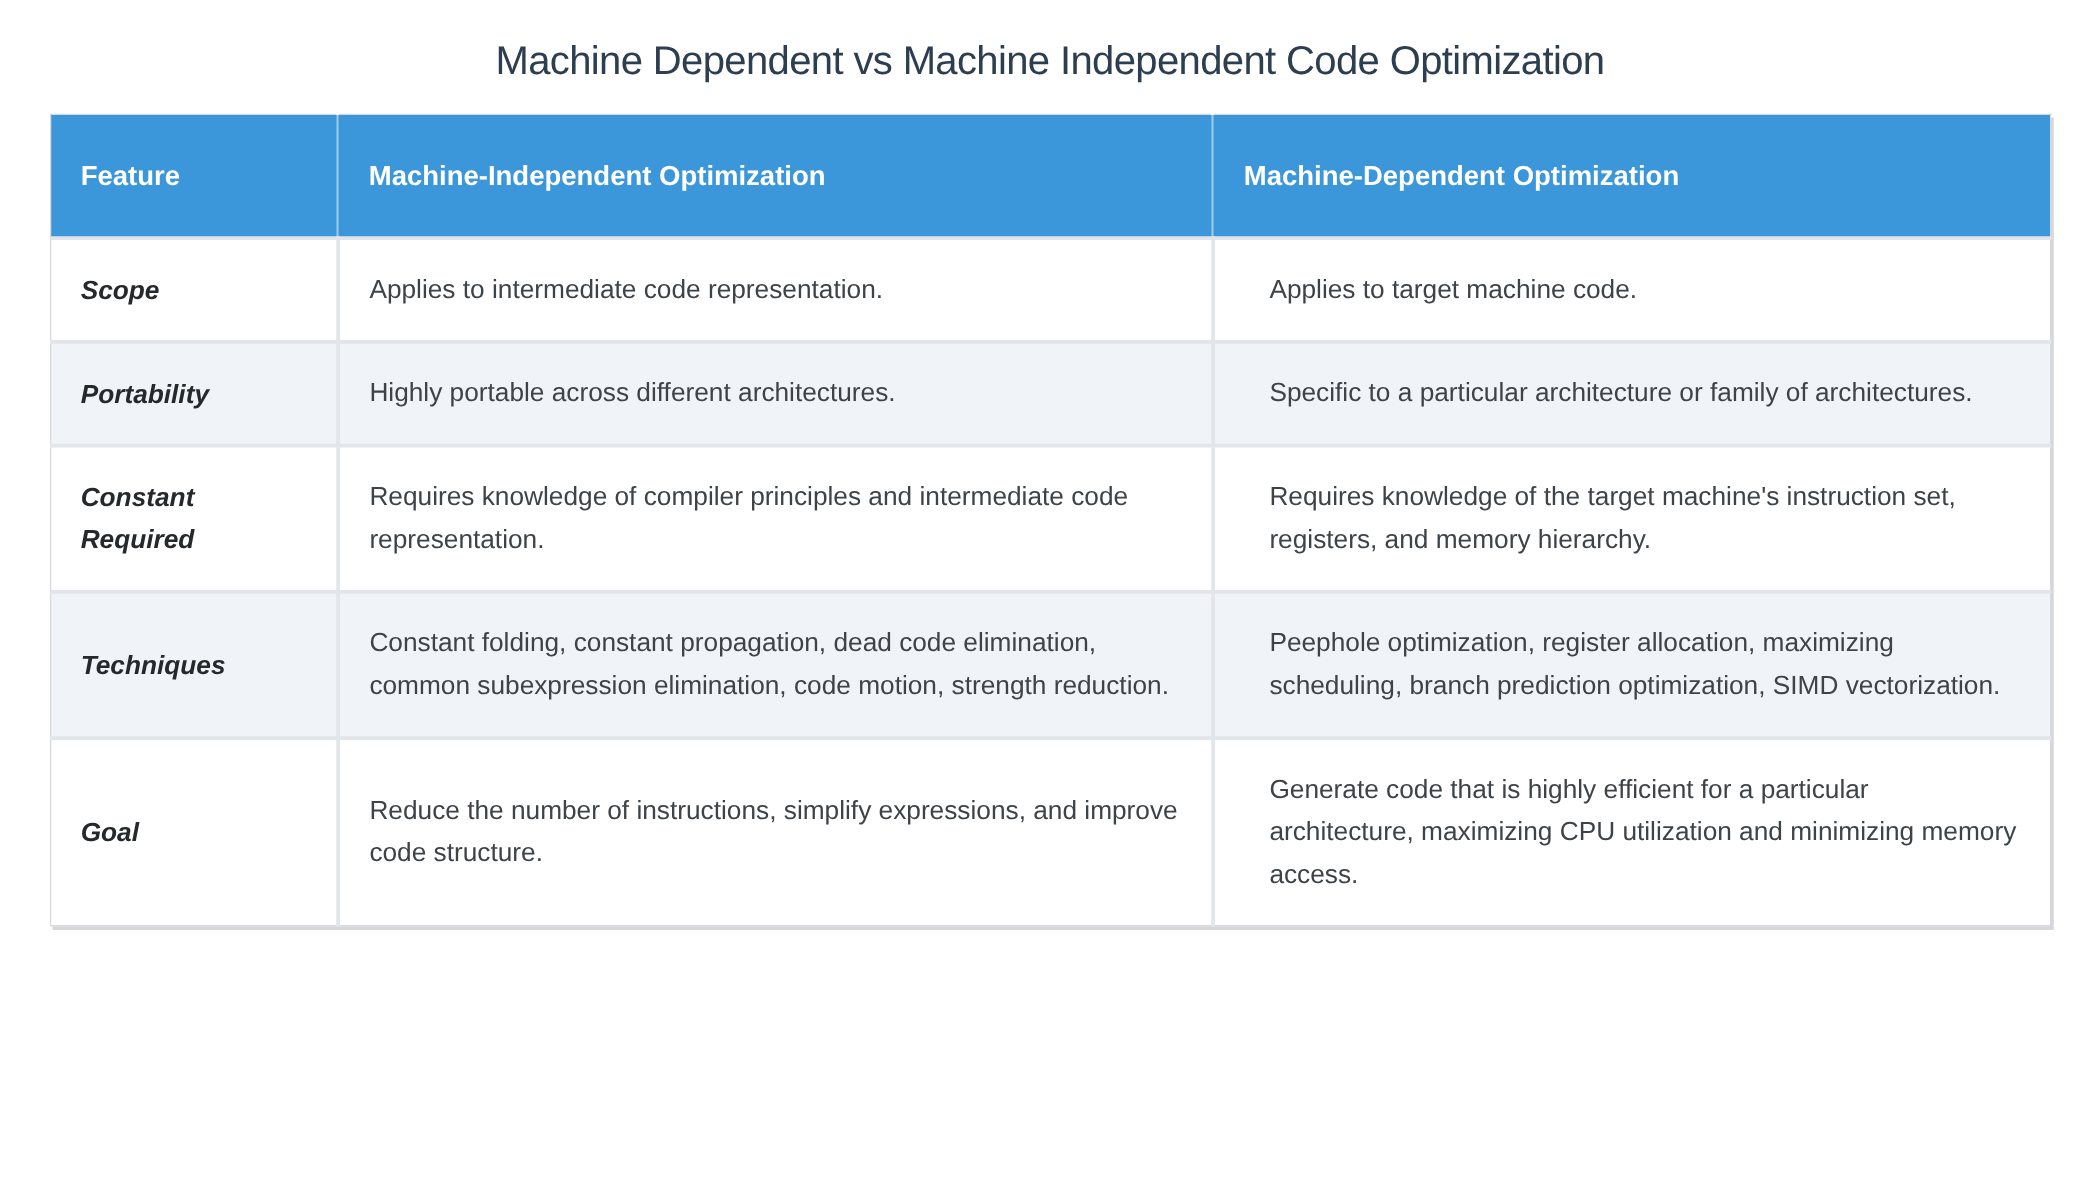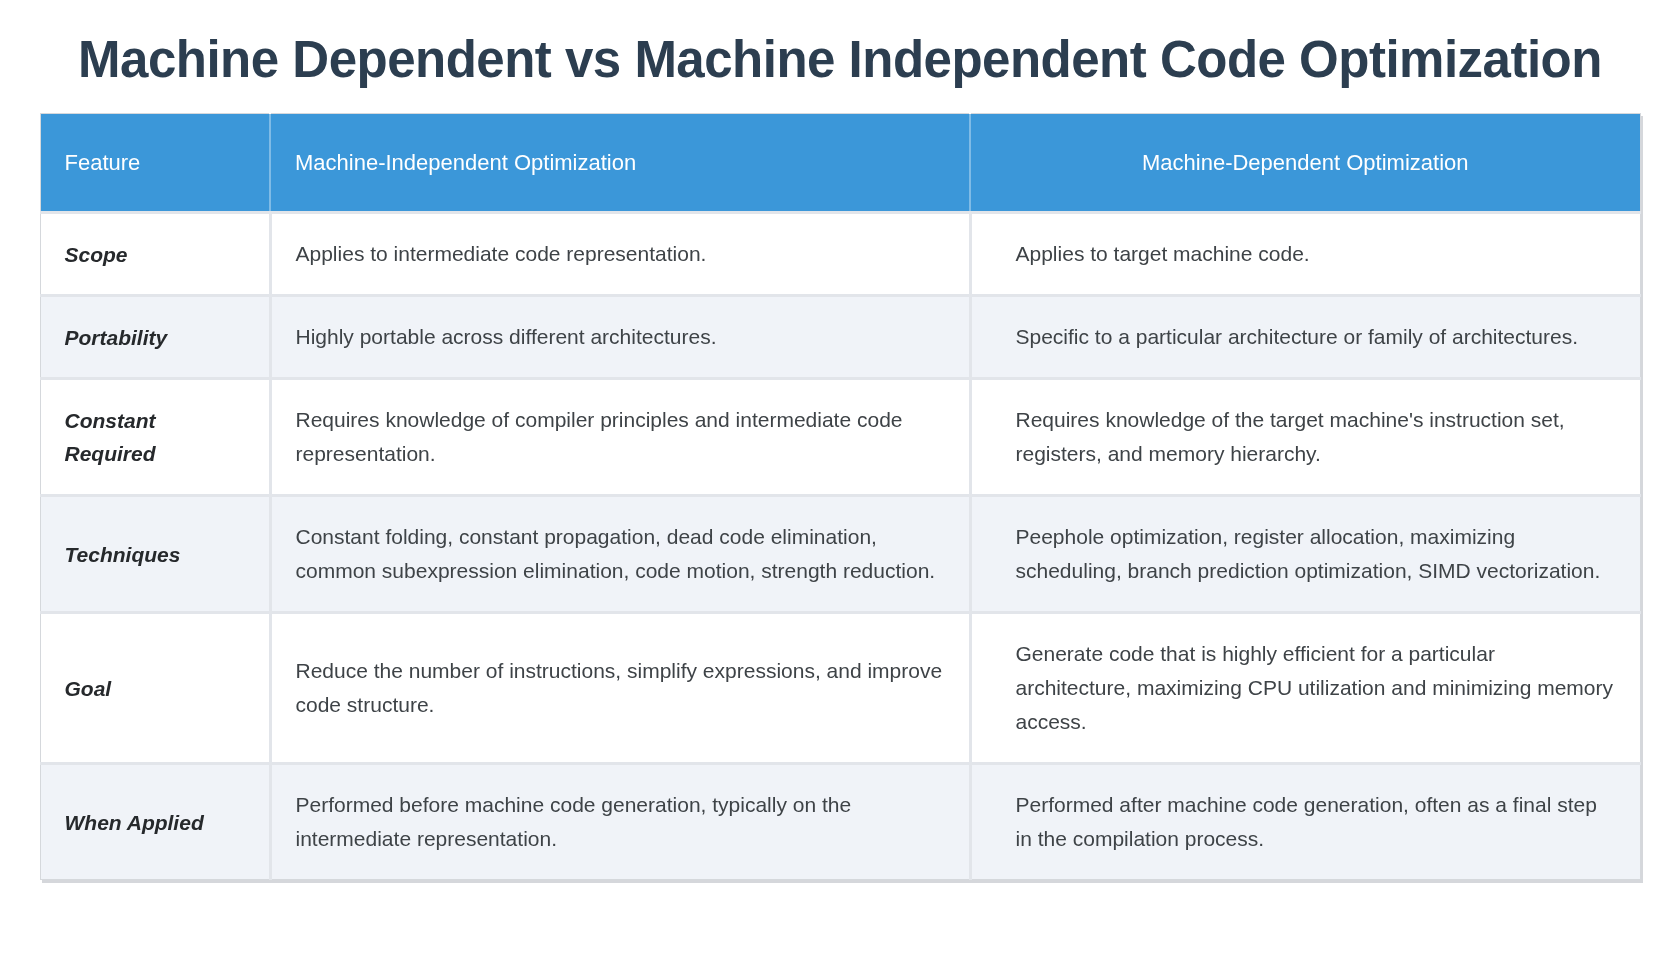--- a/index.html
+++ b/index.html
@@ -21,49 +21,49 @@
     font-family: "Liberation Sans", "DejaVu Sans", sans-serif;
   }
   body {
     width: 1680px;
     height: 960px;
     overflow: hidden;
   }
   .page-title {
     margin: 30px 40px 24px 40px;
     text-align: center;
-    font-size: 51px;
-    font-weight: bold;
+    font-size: 32px;
+    font-weight: normal;
     letter-spacing: -0.5px;
     color: var(--title-color);
   }
   table.comparison {
     width: 1600px;
     margin: 0 auto;
     border-collapse: collapse;
     table-layout: fixed;
     border: 1px solid var(--outer-border);
     box-shadow: 2px 3px 0 rgba(178, 182, 189, 0.55);
   }
   col.c-feature   { width: 230px; }
   col.c-indep     { width: 700px; }
   col.c-dep       { width: 670px; }
 
   thead th {
     background: var(--header-bg);
     color: var(--header-text);
     font-size: 22px;
-    font-weight: normal;
+    font-weight: bold;
     text-align: left;
     height: 99px;
     padding: 0 24px;
     vertical-align: middle;
     border-right: 2px solid rgba(255, 255, 255, 0.35);
   }
-  thead th:last-child { border-right: none; text-align: center; }
+  thead th:last-child { border-right: none; }
 
   tbody td {
     border: 3px solid var(--border-color);
     padding: 23px 24px;
     font-size: 21px;
     line-height: 34px;
     color: var(--body-text);
     vertical-align: middle;
     background: var(--row-bg);
   }
@@ -115,19 +115,14 @@
     <tr>
       <td class="feature-cell">Techniques</td>
       <td>Constant folding, constant propagation, dead code elimination, common subexpression elimination, code motion, strength reduction.</td>
       <td>Peephole optimization, register allocation, maximizing scheduling, branch prediction optimization, SIMD vectorization.</td>
     </tr>
     <tr>
       <td class="feature-cell">Goal</td>
       <td>Reduce the number of instructions, simplify expressions, and improve code structure.</td>
       <td>Generate code that is highly efficient for a particular architecture, maximizing CPU utilization and minimizing memory access.</td>
     </tr>
-    <tr>
-      <td class="feature-cell">When Applied</td>
-      <td>Performed before machine code generation, typically on the intermediate representation.</td>
-      <td>Performed after machine code generation, often as a final step in the compilation process.</td>
-    </tr>
   </tbody>
 </table>
 
 </body></html>

